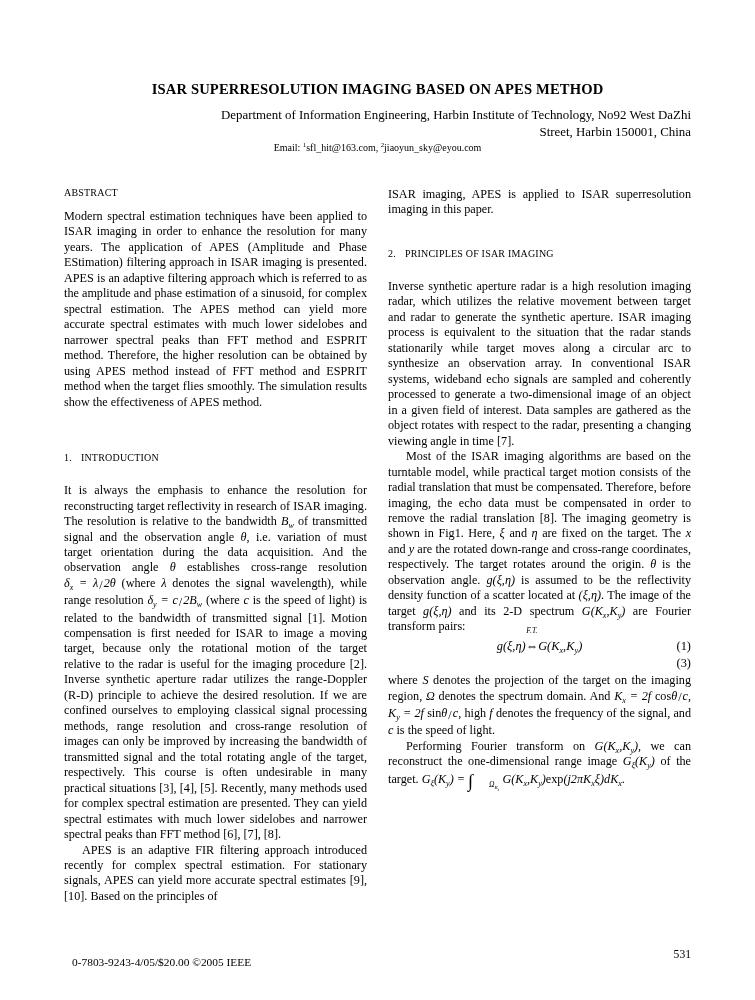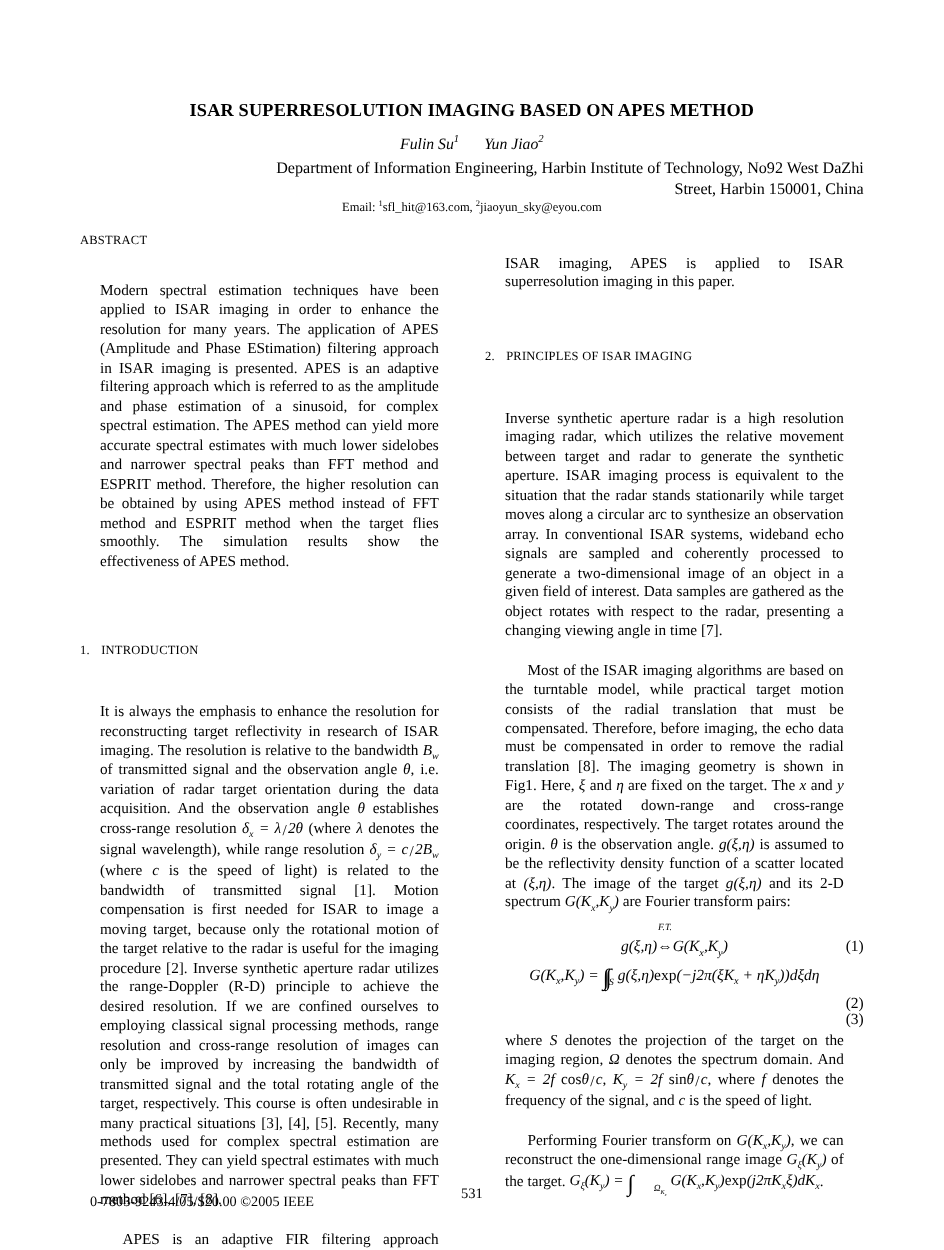--- a/index.html
+++ b/index.html
@@ -87,21 +87,21 @@
     font-size: 10px;
     margin: 0;
     letter-spacing: 0.2px;
   }
   .sec-head .num { margin-right: 9px; }
 
   p.body {
     font-size: 12.2px;
     line-height: 1.268;
     text-align: justify;
-    margin: 16px;
+    margin: 0;
     text-indent: 0;
     hyphens: none;
   }
   p.body.indent { text-indent: 18px; }
 
   .spacer-s { height: 11px; }
   .spacer-m { height: 20px; }
   .spacer-l { height: 30px; }
   .spacer-xl { height: 42px; }
 
@@ -179,34 +179,31 @@
     position: absolute;
     left: 8px;
     top: 0;
     margin-top: 16px;
   }
   .footer .pageno {
     position: absolute;
     left: 0;
     right: 0;
     top: 8px;
-    text-align: center;
+    text-align: right;
     font-size: 11.6px;
   }
 </style>
 </head>
 <body>
 
 <div class="page">
 
   <div class="header-block">
     <div class="paper-title">ISAR SUPERRESOLUTION IMAGING BASED ON APES METHOD</div>
-    <div class="authors">
-      <span>Fulin Su</span><sup>1</sup><span class="gap"></span><span>Yun Jiao</span><sup>2</sup>
-    </div>
     <div class="affiliation">Department of Information Engineering, Harbin Institute of Technology, No92 West DaZhi</div>
     <div class="affiliation">Street, Harbin 150001, China</div>
     <div class="email-line">
       <span>Email:</span>
       <sup>1</sup><span>sfl_hit@163.com,</span>
       <sup>2</sup><span>jiaoyun_sky@eyou.com</span>
     </div>
   </div>
 
   <div class="columns">
@@ -220,21 +217,21 @@
       <div class="spacer-xl"></div>
 
       <div class="sec-head">
         <span class="num">1.</span><span>INTRODUCTION</span>
       </div>
       <div class="spacer-m"></div>
 
       <p class="body"><span>It is always the emphasis to enhance the resolution for reconstructing target reflectivity in research of ISAR imaging. The resolution is relative to the bandwidth</span>
         <span class="mth">B<sub>w</sub></span>
         <span>of transmitted signal and the observation angle</span>
-        <span class="mth">θ</span><span>, i.e. variation of radar target orientation during the data acquisition. And the observation angle</span>
+        <span class="mth">θ</span><span>, i.e. variation of must target orientation during the data acquisition. And the observation angle</span>
         <span class="mth">θ</span>
         <span>establishes cross-range resolution</span>
         <span class="mth">δ<sub>x</sub> = λ<span class="frac"><span class="slash">/</span></span>2θ</span>
         <span>(where</span>
         <span class="mth">λ</span>
         <span>denotes the signal wavelength), while range resolution</span>
         <span class="mth">δ<sub>y</sub> = c<span class="frac"><span class="slash">/</span></span>2B<sub>w</sub></span>
         <span>(where</span>
         <span class="mth">c</span>
         <span>is the speed of light) is related to the bandwidth of transmitted signal [1]. Motion compensation is first needed for ISAR to image a moving target, because only the rotational motion of the target relative to the radar is useful for the imaging procedure [2]. Inverse synthetic aperture radar utilizes the range-Doppler (R-D) principle to achieve the desired resolution. If we are confined ourselves to employing classical signal processing methods, range resolution and cross-range resolution of images can only be improved by increasing the bandwidth of transmitted signal and the total rotating angle of the target, respectively. This course is often undesirable in many practical situations [3], [4], [5]. Recently, many methods used for complex spectral estimation are presented. They can yield spectral estimates with much lower sidelobes and narrower spectral peaks than FFT method [6], [7], [8].</span>
@@ -276,36 +273,32 @@
         <span>and its 2-D spectrum</span>
         <span class="mth">G(K<sub>x</sub>,K<sub>y</sub>)</span>
         <span>are Fourier transform pairs:</span>
       </p>
 
       <div class="eqline">
         <span class="mth">g(ξ,η)</span><span class="arrowbox"><span class="lbl">F.T.</span>⇔</span><span class="mth">G(K<sub>x</sub>,K<sub>y</sub>)</span>
         <span class="eqno">(1)</span>
       </div>
 
-      <div class="eqline" style="line-height:1.5;">
-        <span class="mth">G(K<sub>x</sub>,K<sub>y</sub>) =&nbsp;<span class="bigint">∫∫</span><span class="intsub">S</span>&nbsp;g(ξ,η)<span class="up">exp</span>(−<span>j</span>2π(ξK<sub>x</sub> + ηK<sub>y</sub>))dξdη</span>
-        <span class="eqno-below">(2)</span>
-      </div>
 
       <div class="eqline" style="line-height:1.5;">
         <span class="eqno-below">(3)</span>
       </div>
 
       <p class="body" style="margin-top:2px;"><span>where</span>
         <span class="mth">S</span>
         <span>denotes the projection of the target on the imaging region,</span>
         <span class="mth up">Ω</span>
         <span>denotes the spectrum domain. And</span>
         <span class="mth">K<sub>x</sub> = 2f <span class="up">cos</span>θ<span class="frac"><span class="slash">/</span></span>c</span><span>,</span>
-        <span class="mth">K<sub>y</sub> = 2f <span class="up">sin</span>θ<span class="frac"><span class="slash">/</span></span>c</span><span>, where</span>
+        <span class="mth">K<sub>y</sub> = 2f <span class="up">sin</span>θ<span class="frac"><span class="slash">/</span></span>c</span><span>, high</span>
         <span class="mth">f</span>
         <span>denotes the frequency of the signal, and</span>
         <span class="mth">c</span>
         <span>is the speed of light.</span>
       </p>
 
       <p class="body indent"><span>Performing Fourier transform on</span>
         <span class="mth">G(K<sub>x</sub>,K<sub>y</sub>)</span><span>, we can reconstruct the one-dimensional range image</span>
         <span class="mth">G<sub>ξ</sub>(K<sub>y</sub>)</span>
         <span>of the target.</span>

